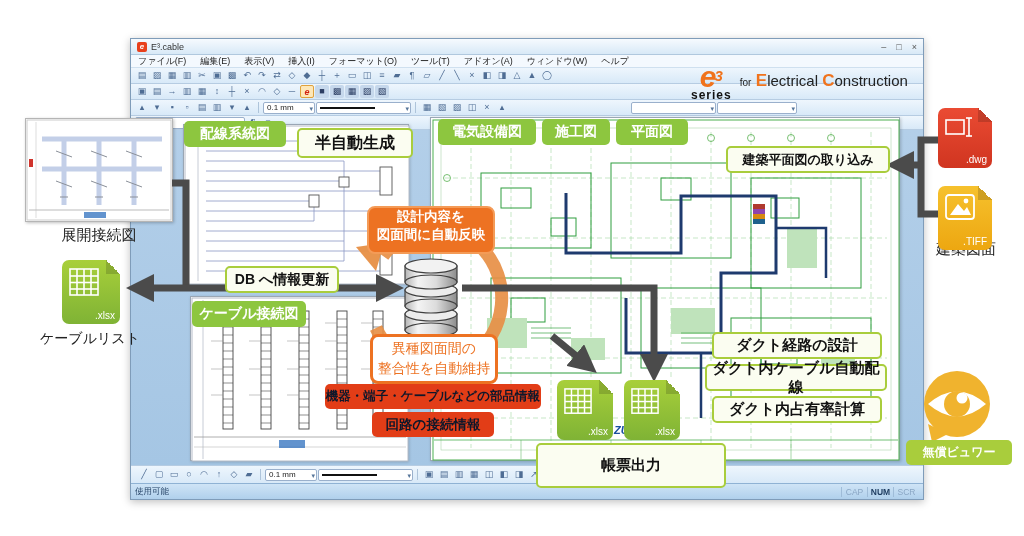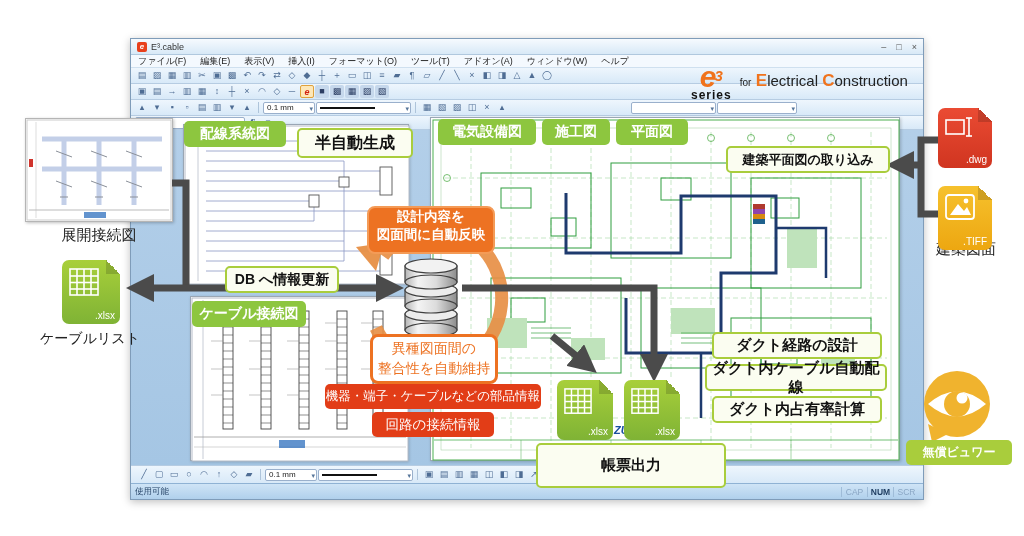--- a/index.html
+++ b/index.html
@@ -65,21 +65,21 @@
 
   
   .badge { position:absolute; background:#8dc63f; color:#fff; font-weight:bold; text-align:center;
     border-radius:5px; z-index:8; display:flex; align-items:center; justify-content:center; }
   .obox { position:absolute; background:#fbfdf1; border:2px solid #a9cd3c; border-radius:5px; color:#111;
     font-weight:bold; text-align:center; z-index:8; display:flex; flex-direction:column; align-items:center; justify-content:center; }
   .fbox-orange { position:absolute; background:#ed7222; border:2px solid #f49b57; border-radius:8px; color:#fff;
     font-weight:bold; text-align:center; z-index:8; display:flex; flex-direction:column; align-items:center; justify-content:flex-start; }
   .obox-orange { position:absolute; background:#fff; border:3px solid #ed7222; border-radius:8px; color:#ed7222;
     font-weight:normal; text-align:center; z-index:8; display:flex; flex-direction:column; align-items:center; justify-content:center; }
-  .fbox-red { position:absolute; background:#e23d17; border-radius:5px; color:#ffffff; font-weight:normal;
+  .fbox-red { position:absolute; background:#e23d17; border-radius:5px; color:#0f172a; font-weight:bold;
     text-align:center; z-index:8; display:flex; align-items:center; justify-content:center; }
 
   #lbl-wiring { left:184px; top:121px; width:102px; height:26px; font-size:14px; }
   #lbl-semiauto { left:297px; top:128px; width:116px; height:30px; font-size:16px; }
   #lbl-equip { left:438px; top:119px; width:98px; height:26px; font-size:14px; }
   #lbl-const { left:542px; top:119px; width:68px; height:26px; font-size:14px; }
   #lbl-plan { left:616px; top:119px; width:72px; height:26px; font-size:14px; }
   #lbl-import { left:726px; top:146px; width:164px; height:27px; font-size:13px; }
   #lbl-reflect { left:367px; top:206px; width:128px; height:48px; font-size:13.5px; line-height:1.35; }
   #lbl-dbupdate { left:225px; top:266px; width:114px; height:27px; font-size:14px; }

